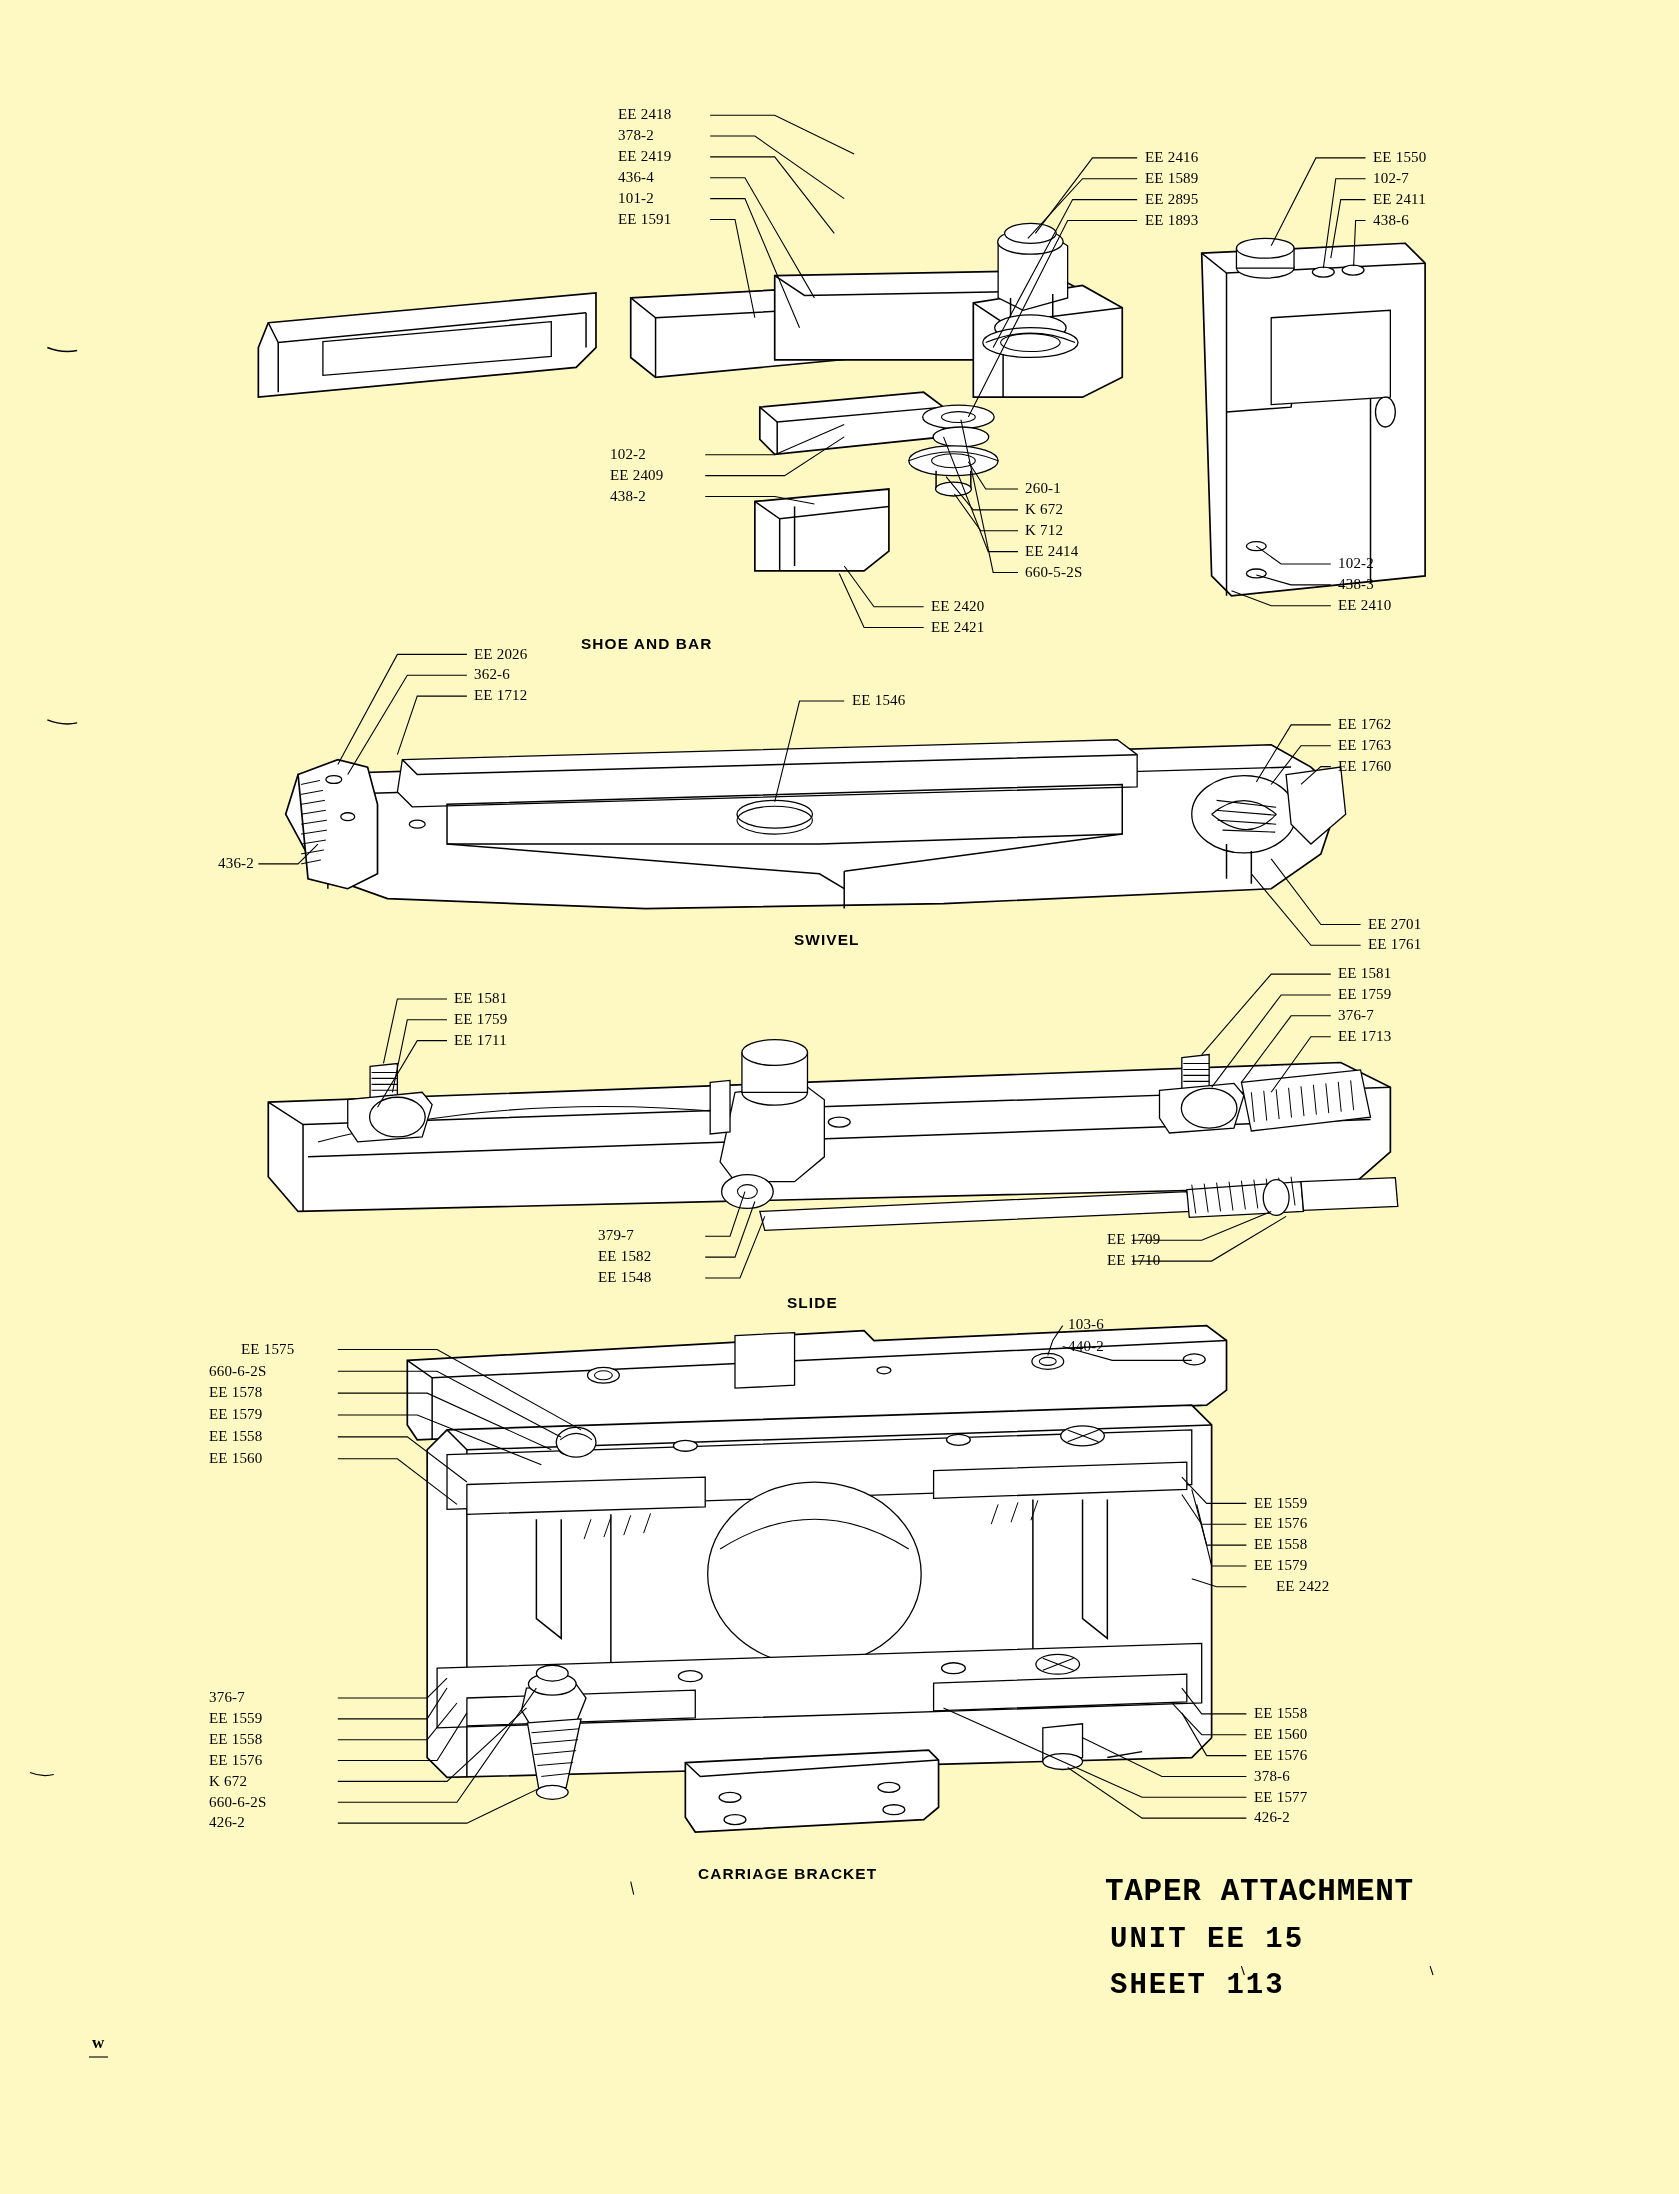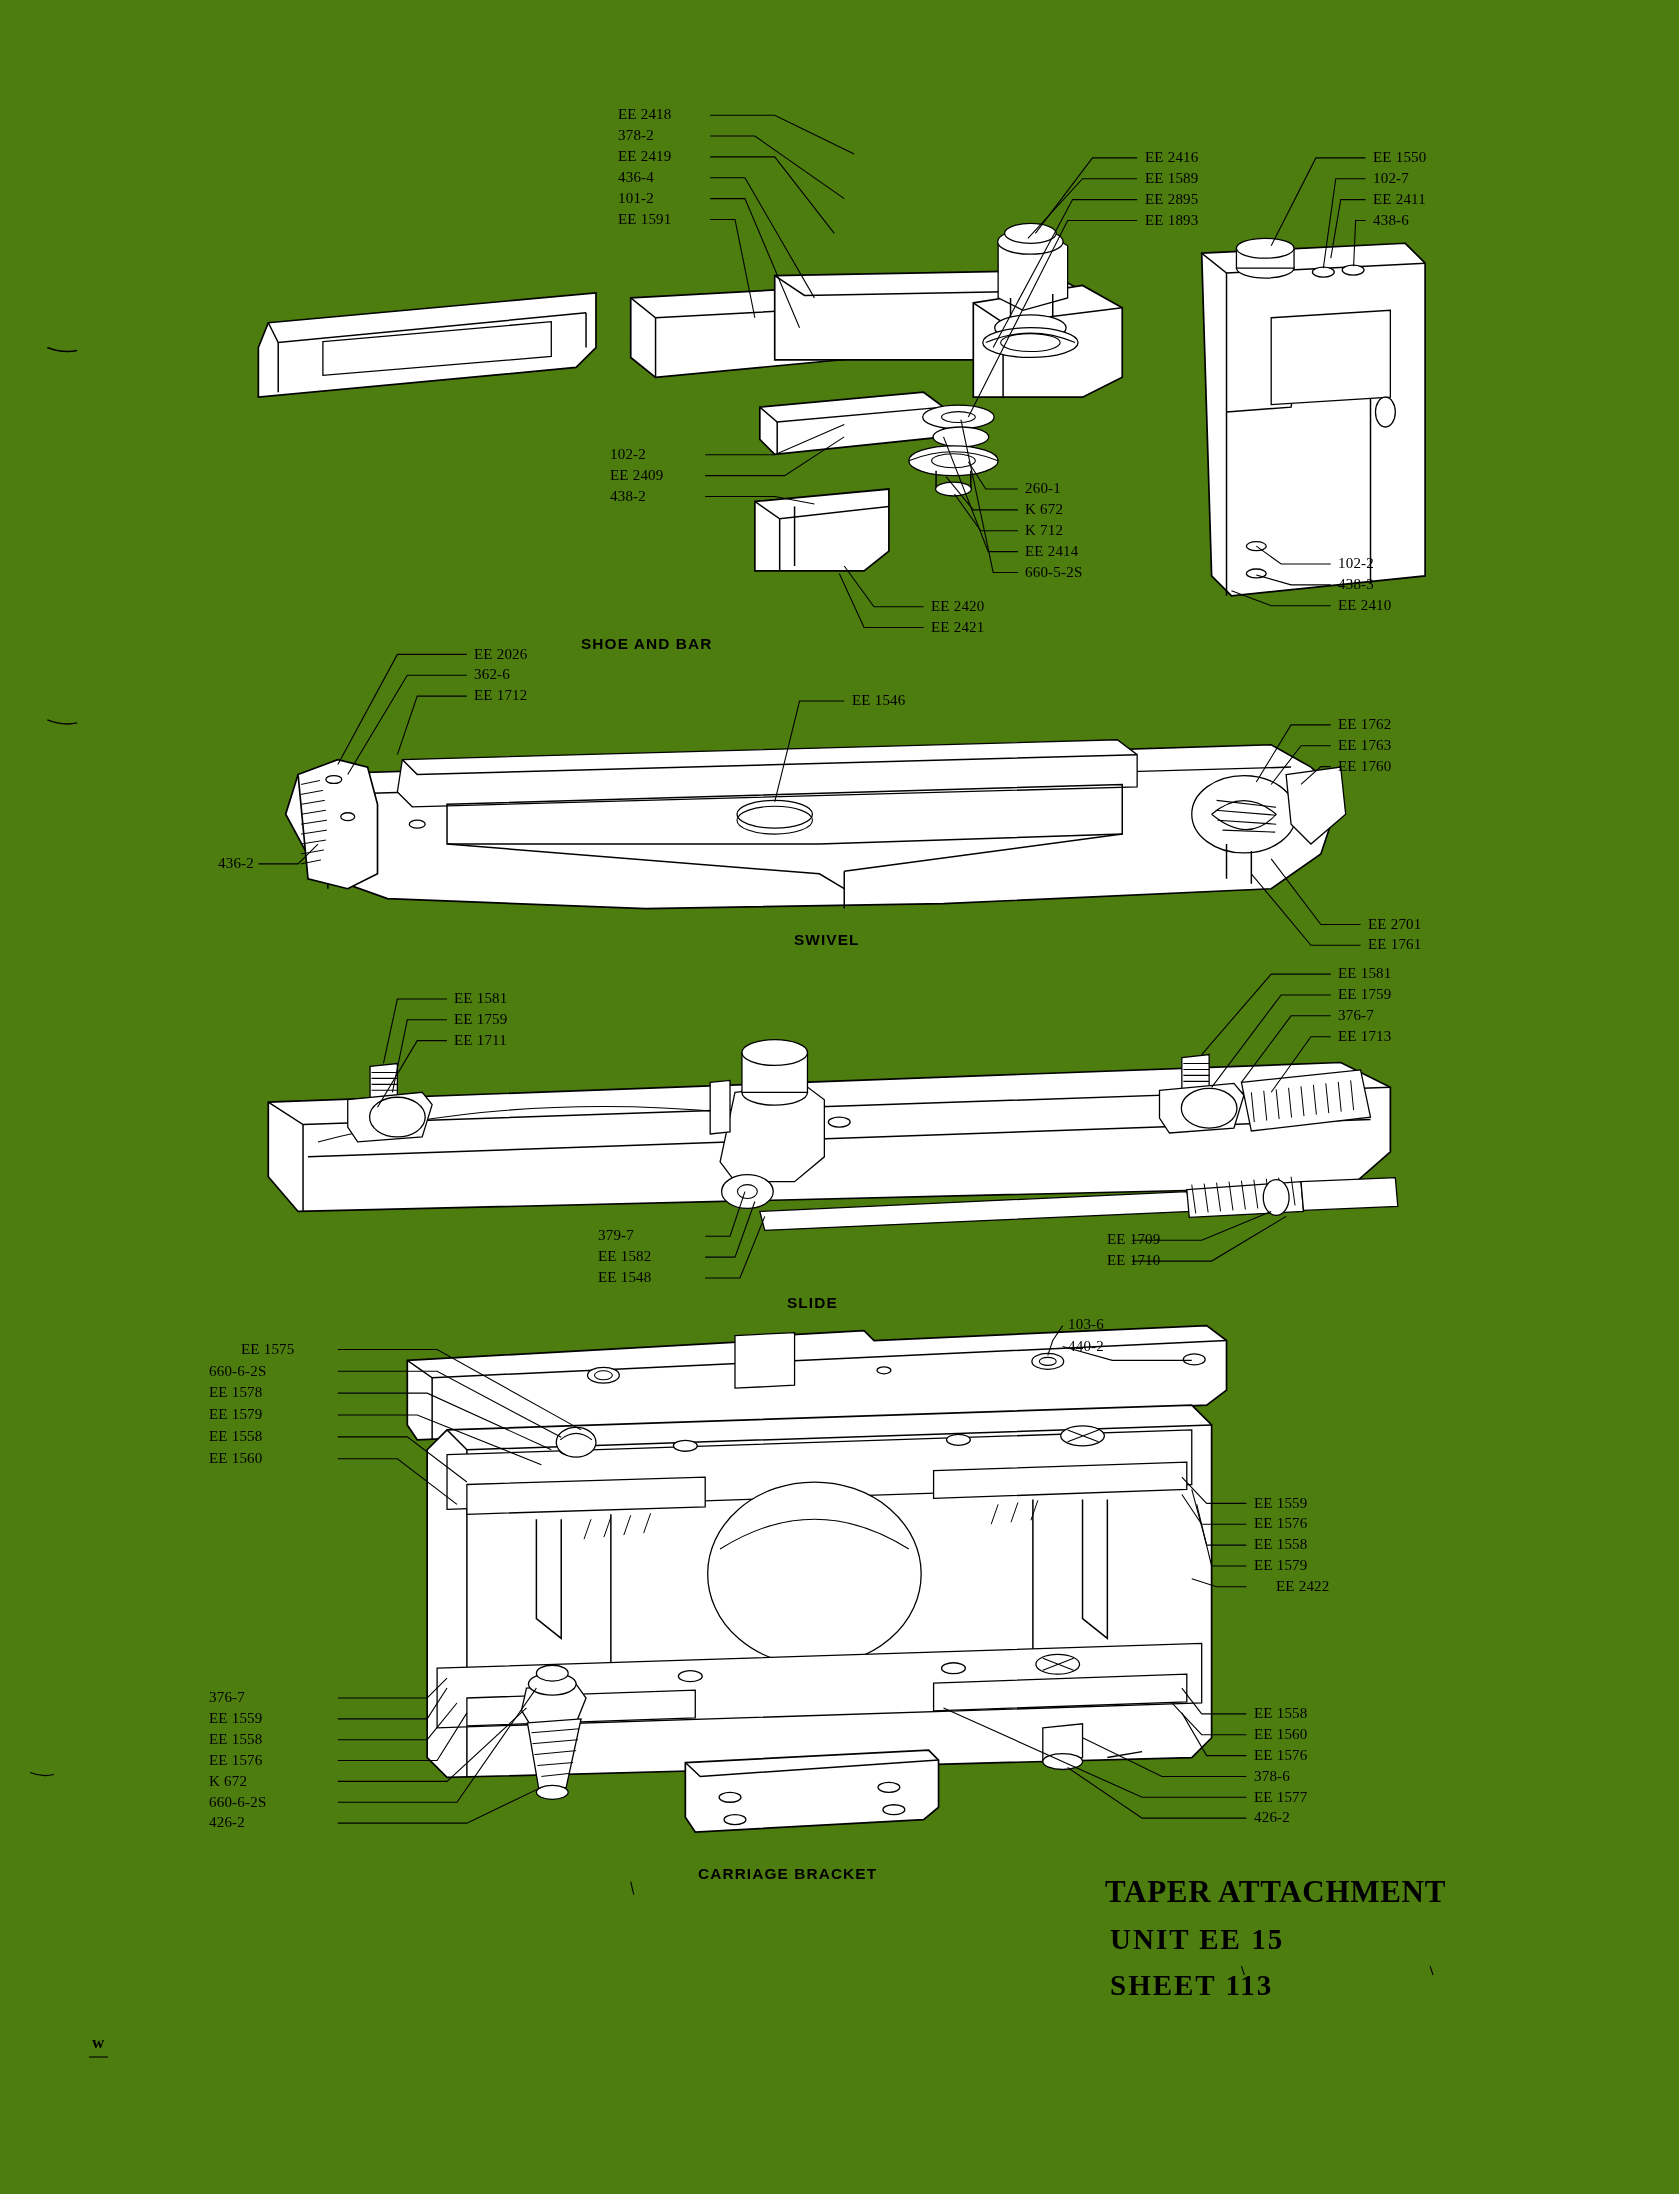--- a/index.html
+++ b/index.html
@@ -1,36 +1,36 @@
 <!DOCTYPE html>
 <html style="font-size:8px"><head>
 <meta charset="utf-8">
 <style>
   html,body{margin:0;padding:0;background:#ffffff;}
   body{
     width:1680px;height:2194px;position:relative;overflow:hidden;
     font-family:"Liberation Serif", serif;color:#000;
   }
-  .sheet{position:absolute;inset:0;background:#4d7c0f;}
+  .sheet{position:absolute;inset:0;background:#fef9c3;}
   
   .edge-mark{position:absolute;background:#000;opacity:.55;}
 
   .lbl{
     position:absolute;white-space:nowrap;
     font-family:"Liberation Serif", serif;
     font-size:15px;letter-spacing:0.2px;line-height:1;
   }
   .caption{
     position:absolute;white-space:nowrap;font-weight:bold;
     font-family:"Liberation Sans", sans-serif;
     font-size:15.4px;letter-spacing:1.1px;
   }
   .title{
     position:absolute;white-space:nowrap;font-weight:bold;
-    font-family:Liberation Serif, serif;
+    font-family:Liberation Mono, monospace;
     letter-spacing:0.7px;
   }
   .t1{font-size:31px;}
   .t2{font-size:29px;letter-spacing:2px;}
   .t3{font-size:29px;letter-spacing:2px;}
 
   svg.art{position:absolute;left:0;top:0;width:1680px;height:2194px;pointer-events:none;}
   .ln{stroke:#000;fill:none;stroke-width:3;}
   .thin{stroke:#000;fill:none;stroke-width:2.2;}
   .fillw{fill:#ffffff;stroke:#000;stroke-width:3.4;}

